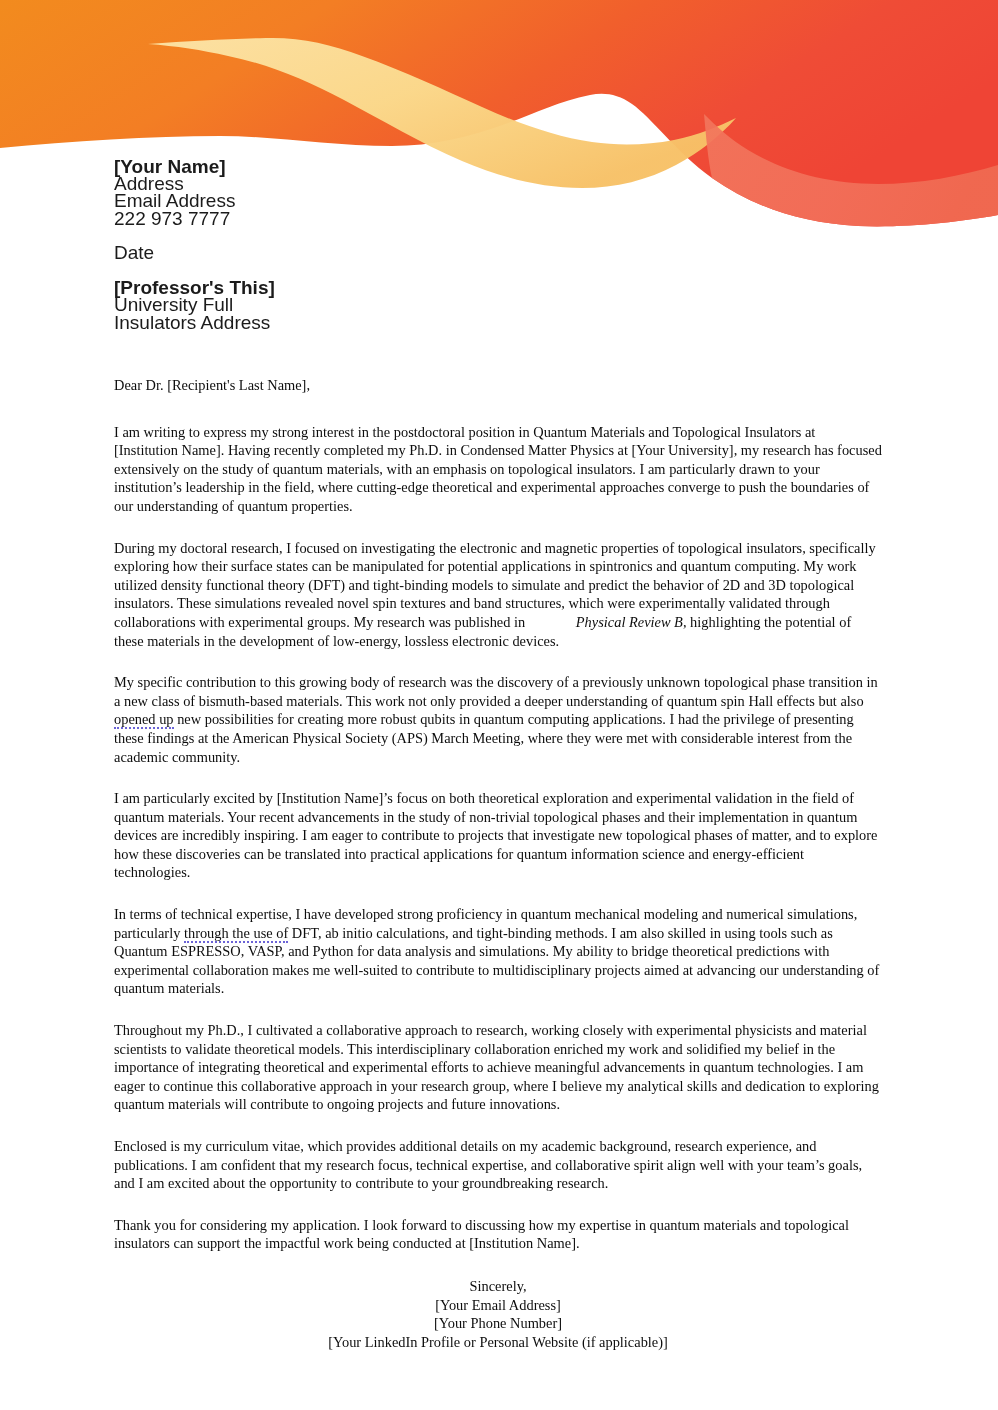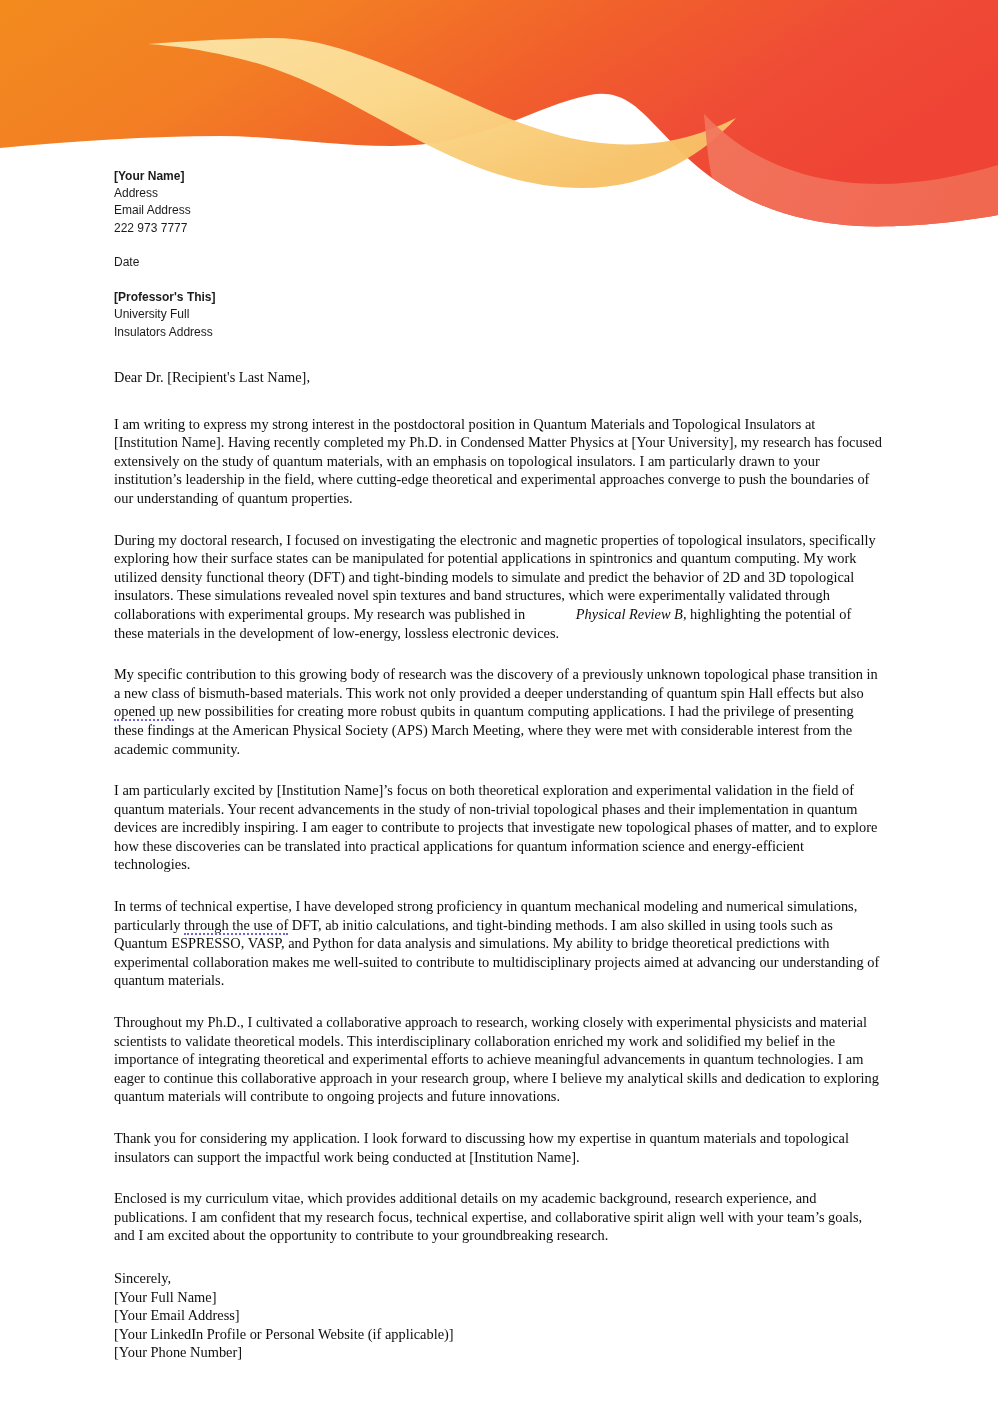--- a/index.html
+++ b/index.html
@@ -34,43 +34,43 @@
   .letter {
     position: absolute;
     top: 0;
     left: 0;
     width: 998px;
   }
 
   .sender-block {
     position: absolute;
     left: 114px;
-    top: 168px;
+    top: 158px;
     font-family: "Liberation Sans", sans-serif;
-    font-size: 12px;
+    font-size: 19px;
     line-height: 17.2px;
     color: #1b1b1b;
   }
   .sender-block .line {
     white-space: nowrap;
   }
   .sender-block .bold-name {
     font-weight: bold;
   }
   .gap-line {
     height: 17.2px;
   }
   .gap-line-2 {
     height: 18px;
   }
 
   .body-area {
     position: absolute;
     left: 114px;
-    top: 368px;
+    top: 376px;
     width: 768px;
     font-family: "Liberation Serif", serif;
     font-size: 14.4px;
     line-height: 18.6px;
     color: #0d0d0d;
     text-align: left;
   }
 
   .salutation {
     margin: 0 0 28px 0;
@@ -89,20 +89,21 @@
     border-bottom: 2.5px dotted #6b63d6;
     padding-bottom: 0px;
   }
 
   .closing {
     margin: 24px 0 0 0;
     line-height: 18.6px;
   }
   .closing .line {
     white-space: nowrap;
+    text-align: center;
   }
 </style>
 </head>
 <body>
 
 <div id="wave-header">
   <svg viewBox="0 0 998 240" preserveAspectRatio="none" xmlns="http://www.w3.org/2000/svg">
     <defs>
       <linearGradient id="gradMain" x1="0" y1="0" x2="1" y2="0.35">
         <stop offset="0%" stop-color="#F28B1E"></stop>
@@ -182,26 +183,25 @@
     <p class="para"><span>During my doctoral research, I focused on investigating the electronic and magnetic properties of topological insulators, specifically exploring how their surface states can be manipulated for potential applications in spintronics and quantum computing. My work utilized density functional theory (DFT) and tight-binding models to simulate and predict the behavior of 2D and 3D topological insulators. These simulations revealed novel spin textures and band structures, which were experimentally validated through collaborations with experimental groups. My research was published in </span><em class="journal">Physical Review B</em><span>, highlighting the potential of these materials in the development of low-energy, lossless electronic devices.</span></p>
 
     <p class="para"><span>My specific contribution to this growing body of research was the discovery of a previously unknown topological phase transition in a new class of bismuth-based materials. This work not only provided a deeper understanding of quantum spin Hall effects but also </span><span class="grammar-underline">opened up</span><span> new possibilities for creating more robust qubits in quantum computing applications. I had the privilege of presenting these findings at the American Physical Society (APS) March Meeting, where they were met with considerable interest from the academic community.</span></p>
 
     <p class="para">I am particularly excited by [Institution Name]’s focus on both theoretical exploration and experimental validation in the field of quantum materials. Your recent advancements in the study of non-trivial topological phases and their implementation in quantum devices are incredibly inspiring. I am eager to contribute to projects that investigate new topological phases of matter, and to explore how these discoveries can be translated into practical applications for quantum information science and energy-efficient technologies.</p>
 
     <p class="para"><span>In terms of technical expertise, I have developed strong proficiency in quantum mechanical modeling and numerical simulations, particularly </span><span class="grammar-underline">through the use of</span><span> DFT, ab initio calculations, and tight-binding methods. I am also skilled in using tools such as Quantum ESPRESSO, VASP, and Python for data analysis and simulations. My ability to bridge theoretical predictions with experimental collaboration makes me well-suited to contribute to multidisciplinary projects aimed at advancing our understanding of quantum materials.</span></p>
 
     <p class="para">Throughout my Ph.D., I cultivated a collaborative approach to research, working closely with experimental physicists and material scientists to validate theoretical models. This interdisciplinary collaboration enriched my work and solidified my belief in the importance of integrating theoretical and experimental efforts to achieve meaningful advancements in quantum technologies. I am eager to continue this collaborative approach in your research group, where I believe my analytical skills and dedication to exploring quantum materials will contribute to ongoing projects and future innovations.</p>
 
+    <p class="para">Enclosed is my curriculum vitae, which provides additional details on my academic background, research experience, and publications. I am confident that my research focus, technical expertise, and collaborative spirit align well with your team’s goals, and I am excited about the opportunity to contribute to your groundbreaking research.</p>
+
     <p class="para">Thank you for considering my application. I look forward to discussing how my expertise in quantum materials and topological insulators can support the impactful work being conducted at [Institution Name].</p>
-
-    <p class="para">Enclosed is my curriculum vitae, which provides additional details on my academic background, research experience, and publications. I am confident that my research focus, technical expertise, and collaborative spirit align well with your team’s goals, and I am excited about the opportunity to contribute to your groundbreaking research.</p>
 
     <div class="closing">
       <div class="line">Sincerely,</div>
-      <div class="line">[Your Full Name]</div>
       <div class="line">[Your Email Address]</div>
+      <div class="line">[Your Phone Number]</div>
       <div class="line">[Your LinkedIn Profile or Personal Website (if applicable)]</div>
-      <div class="line">[Your Phone Number]</div>
     </div>
 
   </div>
 </div>
 
 </body></html>

